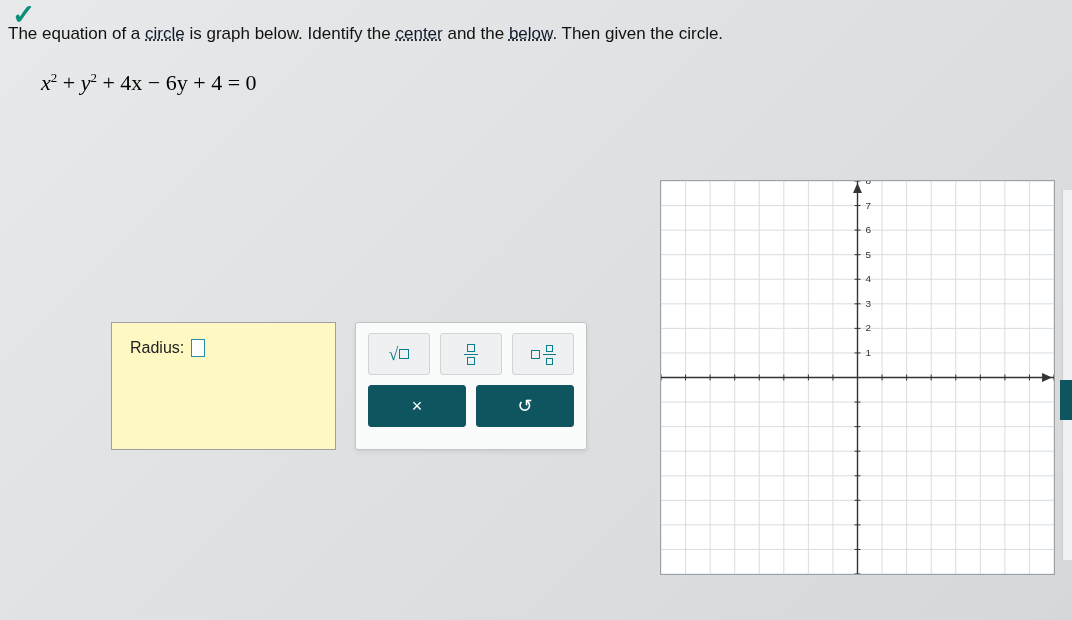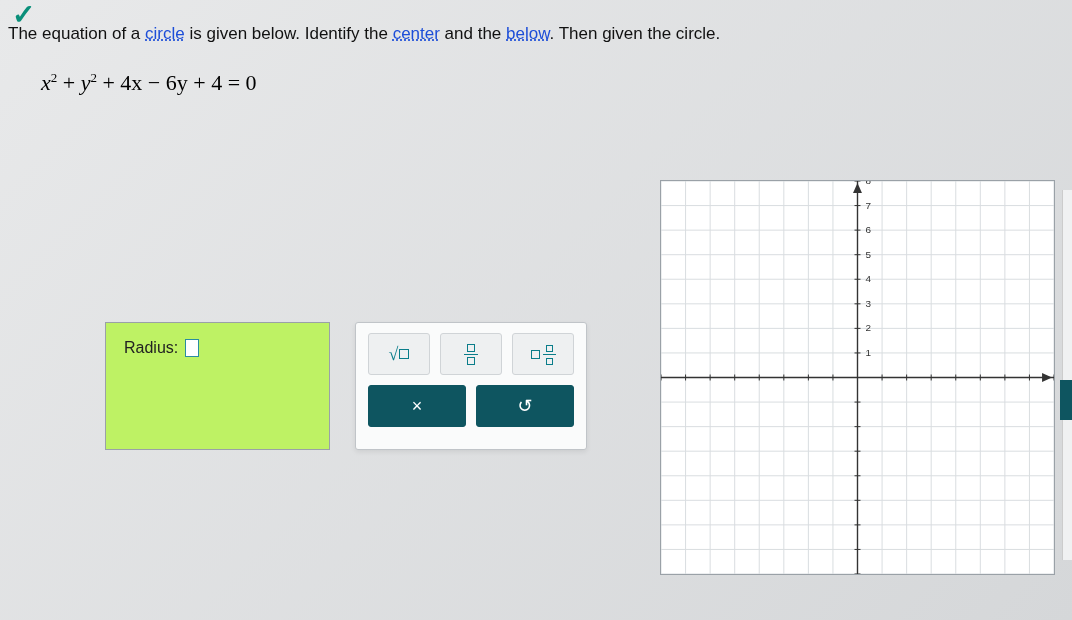--- a/index.html
+++ b/index.html
@@ -1,23 +1,23 @@
 <!DOCTYPE html>
 <html><head>
 <meta charset="utf-8">
 <style>
 *{box-sizing:border-box;margin:0;padding:0}
 body{width:1072px;height:620px;font-family:Arial,Helvetica,sans-serif;background:linear-gradient(135deg,#e8e9ea 0%,#d5d7d9 100%);overflow:hidden;position:relative}
 .check{position:absolute;left:12px;top:-2px;color:#0a8f7a;font-size:28px;font-weight:bold}
 .prompt{position:absolute;left:8px;top:24px;font-size:17px;color:#111}
-.prompt .link{color:#1d4ed8;text-decoration:underline dotted}
+.prompt .link{color:#0f172a;text-decoration:underline dotted}
 .equation{position:absolute;left:41px;top:70px;font-size:22px;font-style:italic;font-family:'Times New Roman',serif;color:#000}
 .equation .sup{font-size:13px;vertical-align:super;font-style:normal}
 .equation .rm{font-style:normal}
-.answer-box{position:absolute;left:105px;top:322px;width:225px;height:128px;border:1px solid #9aa1a7;background:#bef264}
+.answer-box{position:absolute;left:111px;top:322px;width:225px;height:128px;border:1px solid #9aa1a7;background:#fef9c3}
 .answer-row{display:flex;align-items:center;padding:16px 18px 8px;font-size:16px;color:#222}
 .answer-row.second{padding-top:12px}
 .slot{display:inline-block;width:14px;height:18px;border:1px solid #2a8ca0;background:#fff;margin:0 2px;vertical-align:middle}
 .paren{color:#2a8ca0;font-weight:bold;font-size:20px;vertical-align:middle}
 .comma{margin:0 2px}
 .keypad{position:absolute;left:355px;top:322px;width:232px;height:128px;border:1px solid #c0c4c8;background:#fafbfb;border-radius:3px;box-shadow:0 2px 5px rgba(0,0,0,.08)}
 .keypad-row{display:flex;gap:10px;padding:10px 12px 0}
 .keypad-row.row2{padding-top:10px;gap:10px}
 .kbtn{flex:1;height:42px;display:flex;align-items:center;justify-content:center;background:#eef0f1;border:1px solid #d0d4d7;border-radius:3px;font-size:18px;color:#0a7d8a;cursor:pointer;font-family:'Times New Roman',serif}
 .kbtn.dark{background:#0e5560;color:#fff;border-color:#0e5560;font-family:Arial}
@@ -30,21 +30,21 @@
 .graph svg{width:100%;height:100%}
 .rightbar{position:absolute;right:0;top:380px;width:12px;height:40px;background:#0e5560}
 .corner{position:absolute;right:0;top:190px;width:10px;height:370px;background:#f0f1f2;border-left:1px solid #ccc}
 </style>
 </head>
 <body>
 
 <div class="check">✓</div>
 
 <div class="prompt">
-  <span>The equation of a </span><span class="link">circle</span><span> is given below. Identify the </span><span class="link">center</span><span> and the </span><span class="link">below</span><span>. Then given the circle.</span>
+  <span>The equation of a </span><span class="link">circle</span><span> is graph below. Identify the </span><span class="link">center</span><span> and the </span><span class="link">below</span><span>. Then given the circle.</span>
 </div>
 
 <div class="equation">
   <span>x</span><span class="sup">2</span><span class="rm"> + </span><span>y</span><span class="sup">2</span><span class="rm"> + 4x − 6y + 4 = 0</span>
 </div>
 
 <div class="answer-box">
   <div class="answer-row">
     <span>Radius:</span>&nbsp;
     <span class="slot"></span>

